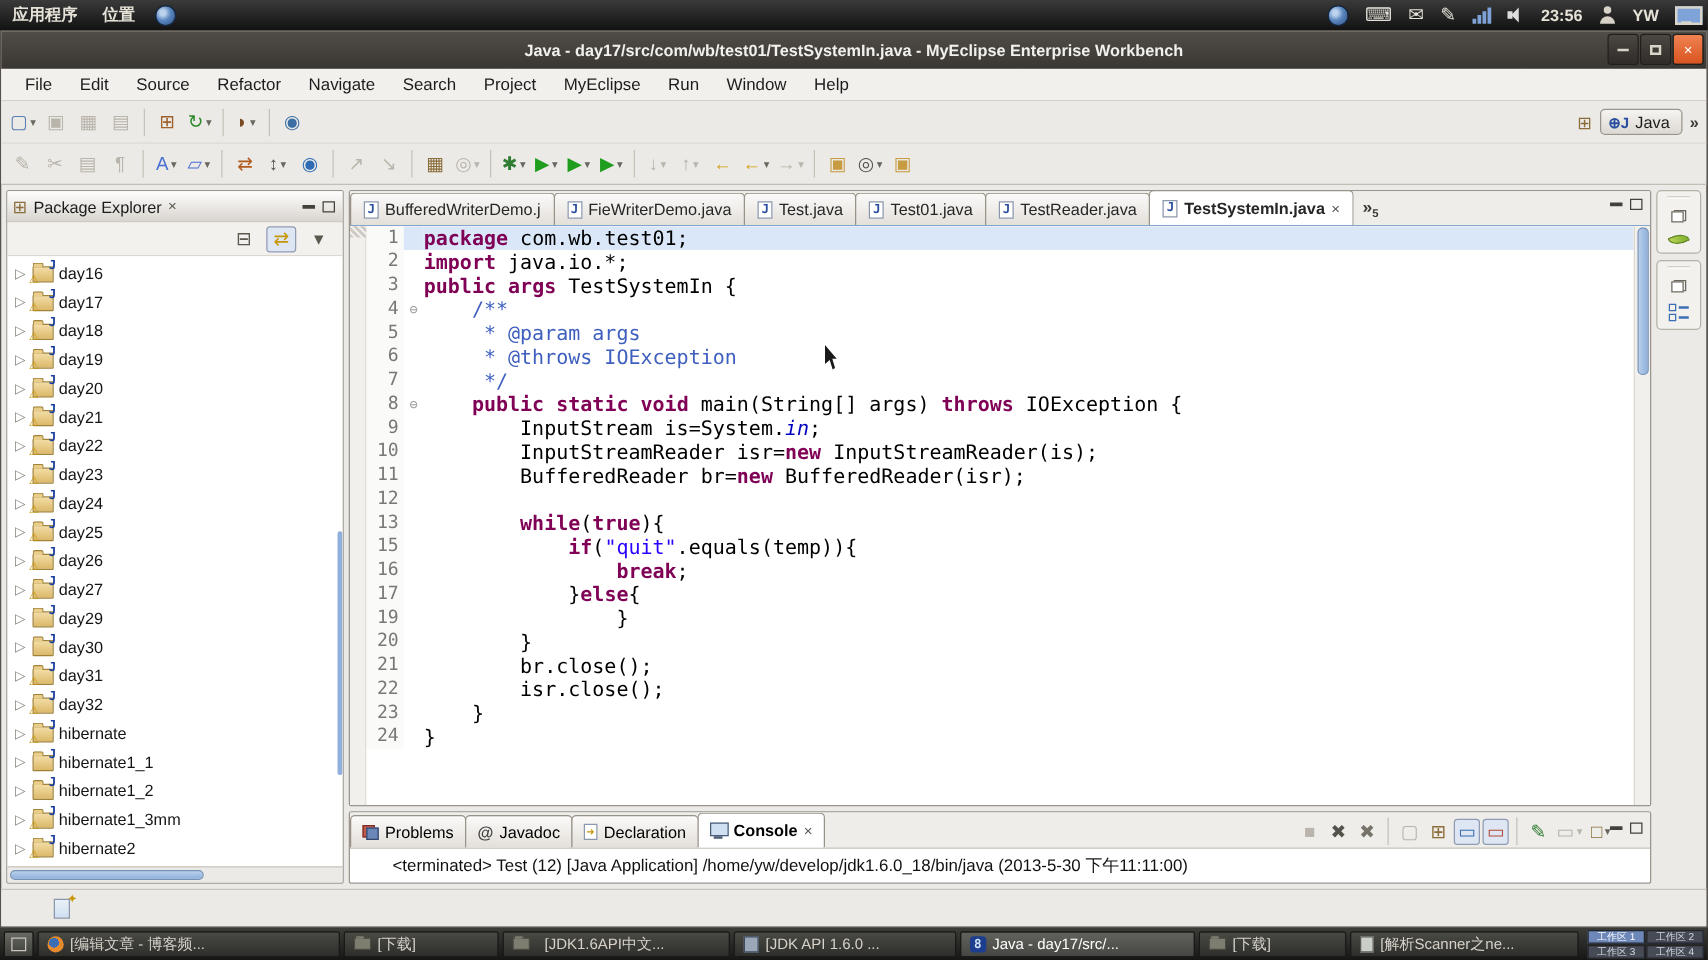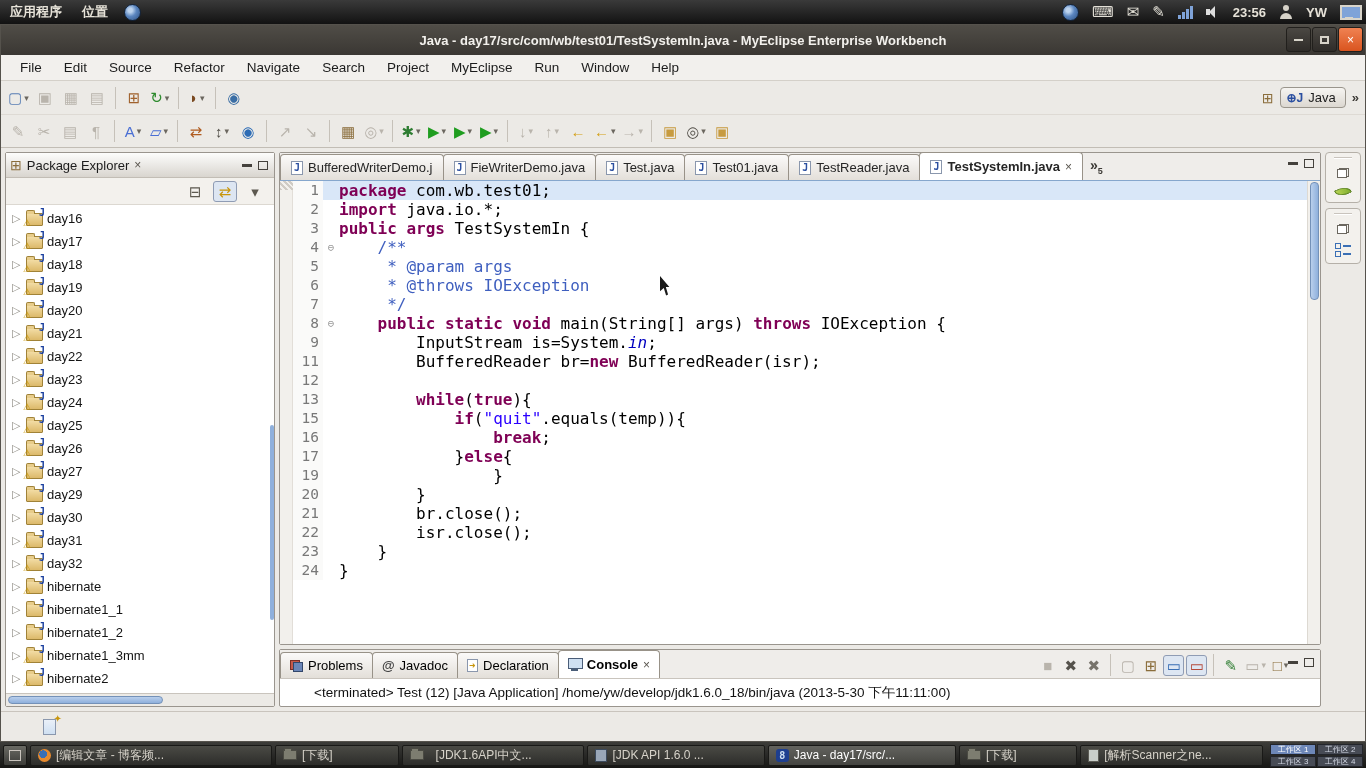--- a/index.html
+++ b/index.html
@@ -687,20 +687,25 @@
                 </div>
                 <div class="cl">
                   <span class="num">8</span>
                   <span class="fold">⊖</span>
                   <span class="src"><span class="p">    </span><span class="k">public</span><span class="p"> </span><span class="k">static</span><span class="p"> </span><span class="k">void</span><span class="p"> main(String[] args) </span><span class="k">throws</span><span class="p"> IOException {</span></span>
                 </div>
                 <div class="cl">
                   <span class="num">9</span>
                   <span class="fold"></span>
                   <span class="src"><span class="p">        InputStream is=System.</span><span class="f">in</span><span class="p">;</span></span>
+                </div>
+                <div class="cl">
+                  <span class="num">10</span>
+                  <span class="fold"></span>
+                  <span class="src"><span class="p">        InputStreamReader isr=</span><span class="k">new</span><span class="p"> InputStreamReader(is);</span></span>
                 </div>
                 <div class="cl">
                   <span class="num">11</span>
                   <span class="fold"></span>
                   <span class="src"><span class="p">        BufferedReader br=</span><span class="k">new</span><span class="p"> BufferedReader(isr);</span></span>
                 </div>
                 <div class="cl">
                   <span class="num">12</span>
                   <span class="fold"></span>
                   <span class="src"></span>

